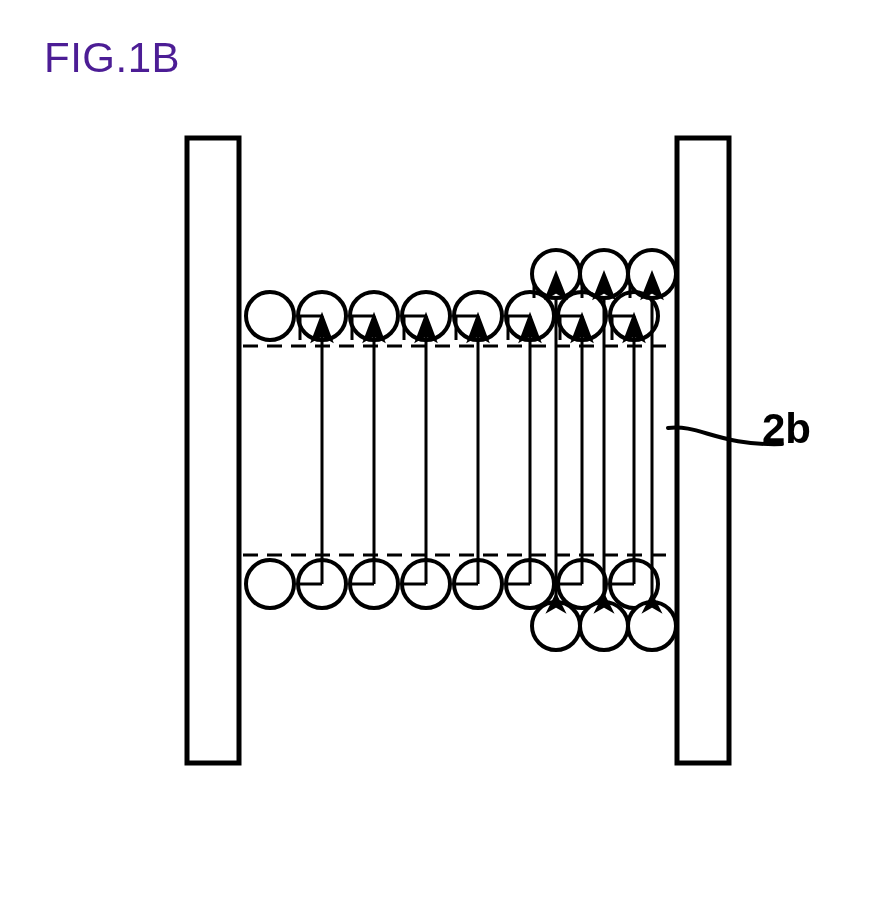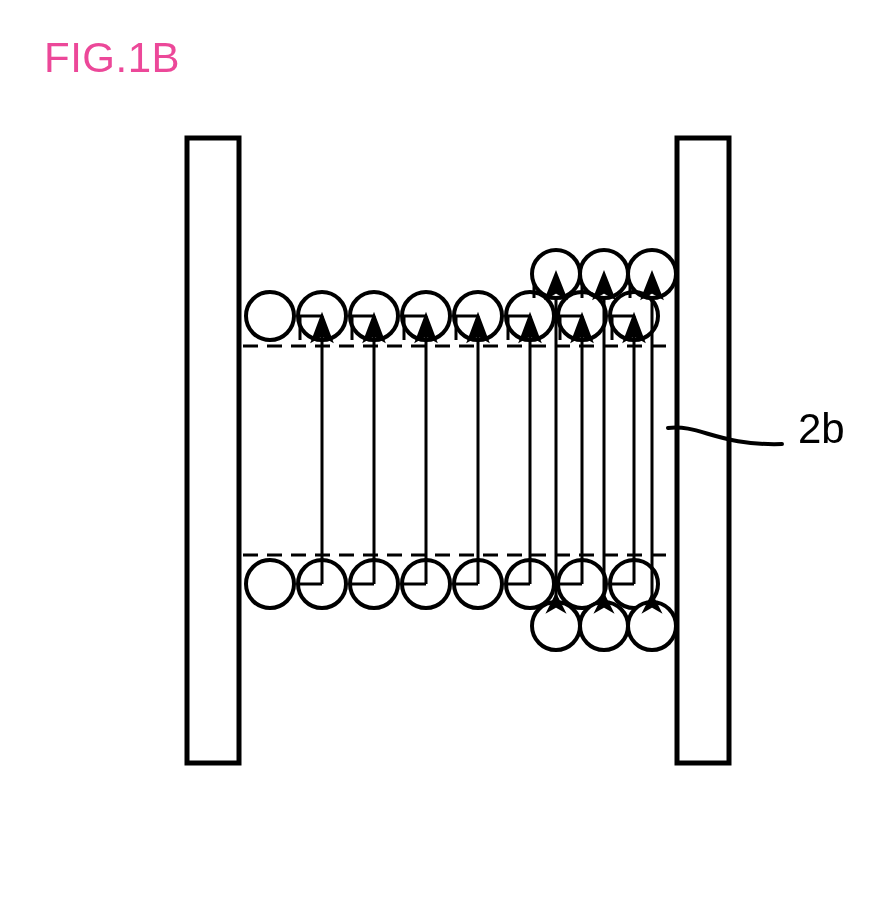--- a/index.html
+++ b/index.html
@@ -18,30 +18,30 @@
     overflow: hidden;
   }
   #fig-title {
     position: absolute;
     left: 44px;
     top: 34px;
     font-family: "Liberation Sans", sans-serif;
     font-size: 42px;
     font-weight: 500;
     letter-spacing: 0.5px;
-    color: #ec4899;
+    color: #4c1d95;
     white-space: pre;
   }
   #ref-label-2b {
     position: absolute;
-    left: 798px;
+    left: 762px;
     top: 405px;
     font-family: "Liberation Sans", sans-serif;
     font-size: 42px;
-    font-weight: 400;
+    font-weight: 700;
     color: #000000;
     white-space: pre;
   }
   #figure-svg {
     position: absolute;
     left: 0;
     top: 0;
   }
 </style>
 </head>

